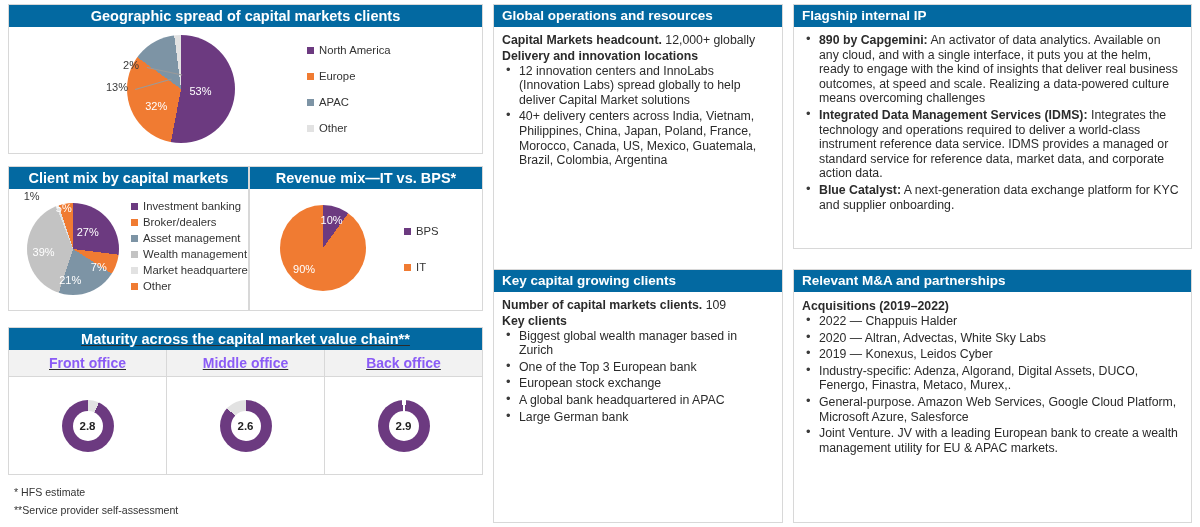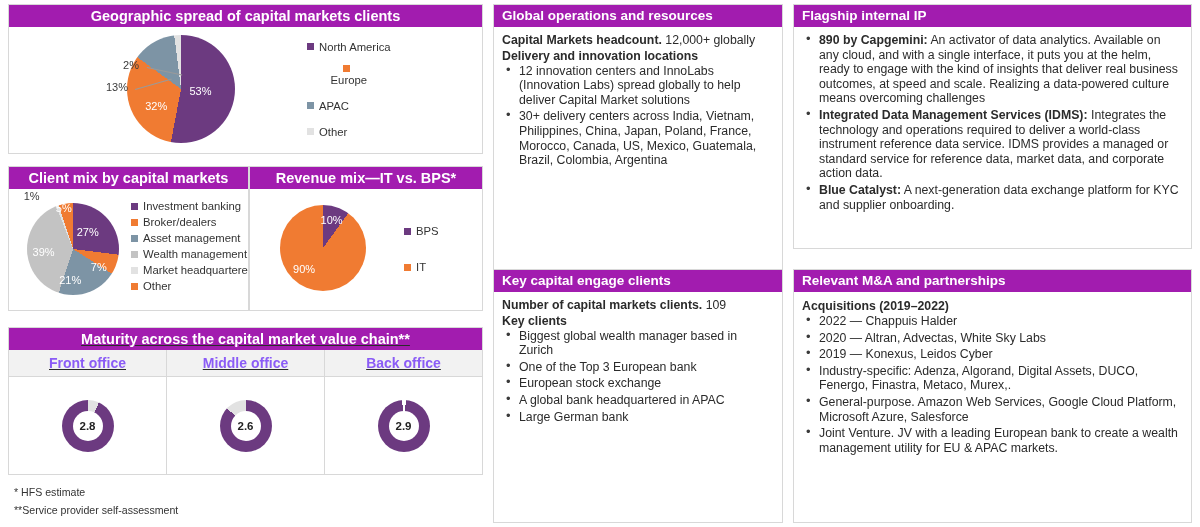--- a/index.html
+++ b/index.html
@@ -14,21 +14,21 @@
   .page { position: relative; width: 1200px; height: 527px; }
 
   
   .panel {
     position: absolute;
     background: #ffffff;
     border: 1px solid #d8d8d8;
     overflow: hidden;
   }
   .panel-header {
-    background: #a21caf;
+    background: #0369a1;
     color: #ffffff;
     font-weight: bold;
     font-size: 13.5px;
     line-height: 22px;
     height: 22px;
     padding: 0 8px;
     white-space: nowrap;
   }
   .panel-header.center { text-align: center; font-size: 14.5px; }
   .panel-body { padding: 6px 8px 4px 8px; }
@@ -152,21 +152,21 @@
           <div class="pie-label dark" style="left:-118px; top:-2px;">13%</div>
           <div class="pie-label dark" style="left:-104px; top:-24px;">2%</div>
           <div class="leader" style="left:-100px; top:0px; width:38px; transform:rotate(-16deg);"></div>
           <div class="leader" style="left:-88px; top:-22px; width:36px; transform:rotate(12deg);"></div>
         </div>
         <div class="legend" style="margin-left:72px;">
           <div class="legend-item">
             <span class="legend-swatch" style="background:#6C3A80;"></span>
             <span>North America</span>
           </div>
-          <div class="legend-item" style="margin-top:10px;flex-direction:column;">
+          <div class="legend-item" style="margin-top:10px;">
             <span class="legend-swatch" style="background:#F07B32;"></span>
             <span>Europe</span>
           </div>
           <div class="legend-item" style="margin-top:10px;">
             <span class="legend-swatch" style="background:#7D94A5;"></span>
             <span>APAC</span>
           </div>
           <div class="legend-item" style="margin-top:10px;">
             <span class="legend-swatch" style="background:#E2E2E2;"></span>
             <span>Other</span>
@@ -292,27 +292,27 @@
 
   <div class="panel" style="left:493px; top:4px; width:290px; height:272px;">
     <div class="panel-header">Global operations and resources</div>
     <div class="panel-body">
       <p class="tline">
         <b>Capital Markets headcount.</b><span> 12,000+ globally</span>
       </p>
       <p class="sub-head">Delivery and innovation locations</p>
       <ul class="bullets">
         <li>12 innovation centers and InnoLabs (Innovation Labs) spread globally to help deliver Capital Market solutions</li>
-        <li>30+ delivery centers across India, Vietnam, Philippines, China, Japan, Poland, France, Morocco, Canada, US, Mexico, Guatemala, Brazil, Colombia, Argentina</li>
+        <li>40+ delivery centers across India, Vietnam, Philippines, China, Japan, Poland, France, Morocco, Canada, US, Mexico, Guatemala, Brazil, Colombia, Argentina</li>
       </ul>
     </div>
   </div>
 
   <div class="panel" style="left:493px; top:269px; width:290px; height:254px;">
-    <div class="panel-header">Key capital engage clients</div>
+    <div class="panel-header">Key capital growing clients</div>
     <div class="panel-body">
       <p class="tline">
         <b>Number of capital markets clients.</b><span> 109</span>
       </p>
       <p class="sub-head">Key clients</p>
       <ul class="bullets">
         <li>Biggest global wealth manager based in Zurich</li>
         <li>One of the Top 3 European bank</li>
         <li>European stock exchange</li>
         <li>A global bank headquartered in APAC</li>

